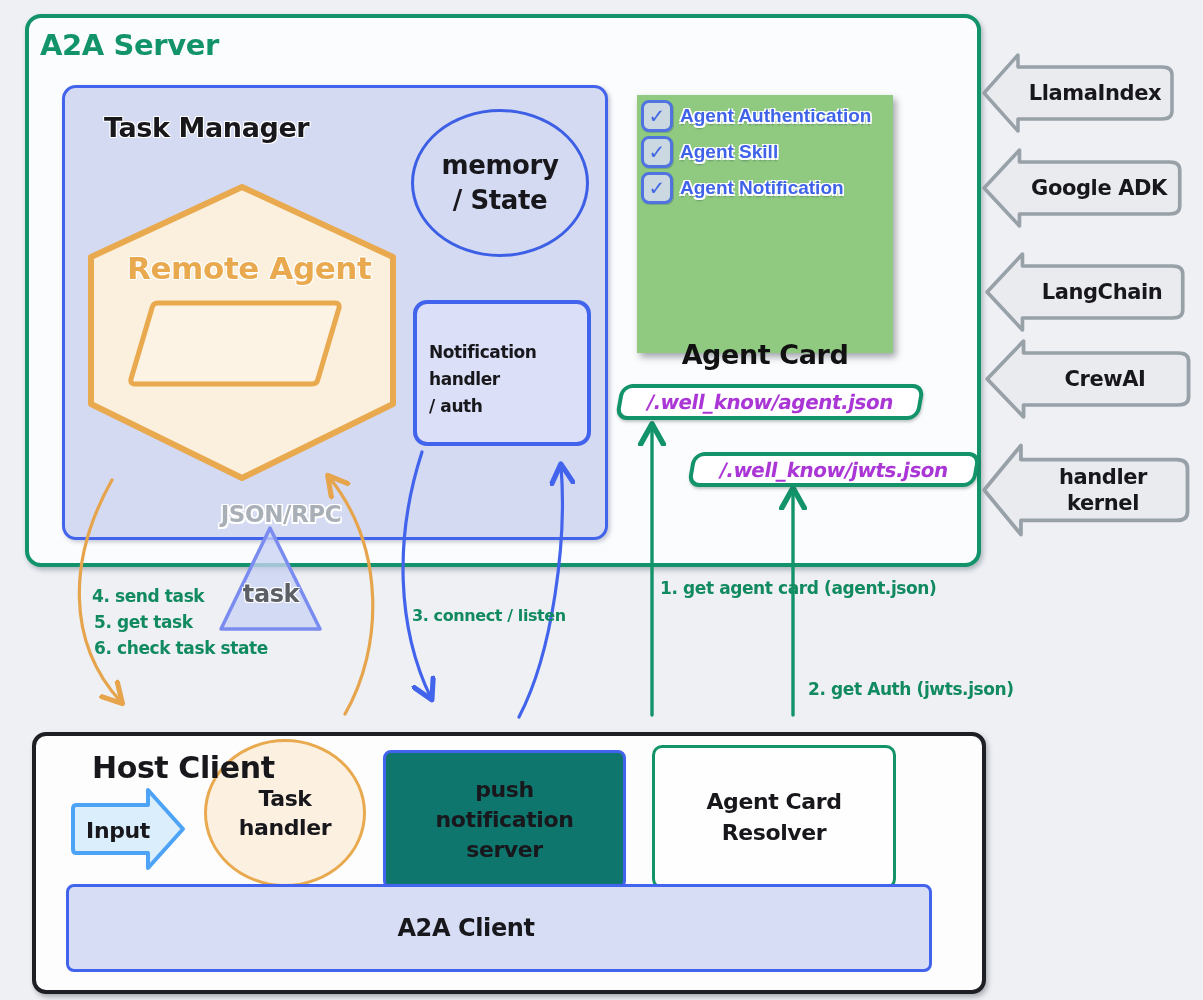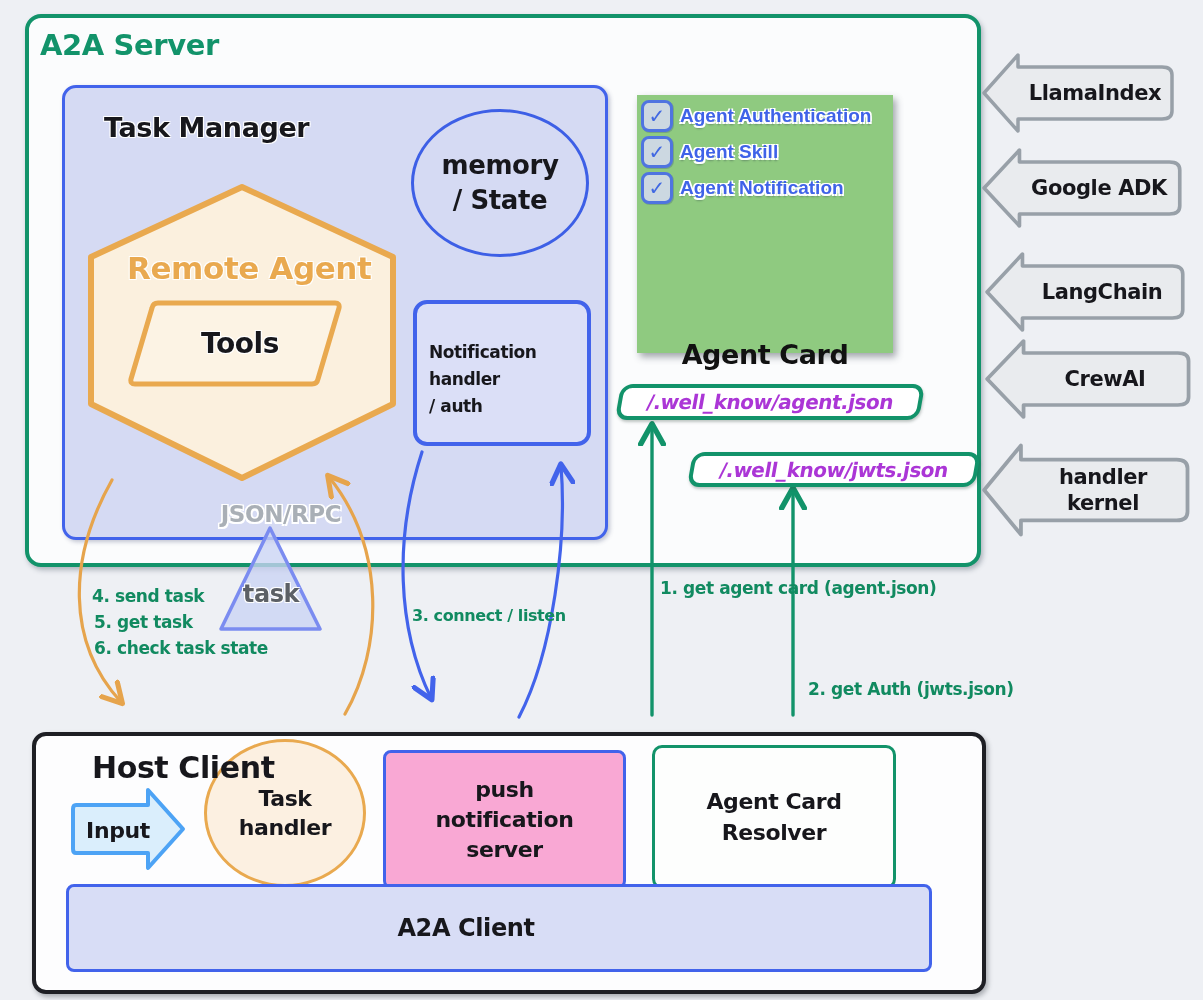--- a/index.html
+++ b/index.html
@@ -46,21 +46,21 @@
   .fw{position:absolute;z-index:2;}
   .fw svg{position:absolute;left:0;top:0;}
   .fw .fw-label{position:absolute;left:36px;right:6px;top:0;bottom:0;display:flex;align-items:center;
         justify-content:center;text-align:center;color:#17171c;font-size:21px;line-height:26px;
         font-weight:700;letter-spacing:-0.4px;}
 
   
   .th-circle{position:absolute;left:204px;top:739px;width:156px;height:142px;border:3.5px solid #e9a94f;
         border-radius:50%;background:#fcf0e1;z-index:2;display:flex;flex-direction:column;align-items:center;
         justify-content:center;color:#17171c;font-size:22px;line-height:29px;}
-  .push-box{position:absolute;left:383px;top:750px;width:237px;height:133px;background:#f9a8d4;
+  .push-box{position:absolute;left:383px;top:750px;width:237px;height:133px;background:#0f766e;
         border:3.5px solid #4263eb;border-radius:8px;z-index:2;display:flex;flex-direction:column;
         align-items:center;justify-content:center;color:#17171c;font-size:22px;line-height:30px;text-align:center;}
   .resolver-box{position:absolute;left:652px;top:745px;width:238px;height:138px;background:#fdfefd;
         border:3.5px solid #12936a;border-radius:10px;z-index:2;display:flex;flex-direction:column;
         align-items:center;justify-content:center;color:#17171c;font-size:22px;line-height:31px;text-align:center;}
   .client-box{position:absolute;left:66px;top:884px;width:866px;height:88px;background:#d8ddf6;
         border:3px solid #4263eb;border-radius:8px;z-index:2;display:flex;align-items:center;
         justify-content:center;color:#17171c;font-size:24px;padding-right:66px;box-sizing:border-box;}
   .input-arrow{position:absolute;left:70px;top:785px;width:118px;height:90px;z-index:3;}
   .input-label{position:absolute;left:70px;top:785px;width:96px;height:90px;z-index:4;display:flex;
@@ -203,21 +203,20 @@
     <path d="M 422,452 C 394,538 397,628 431,698" fill="none" stroke="#4263eb" stroke-width="3.2" stroke-linecap="round" marker-end="url(#ah-b)"></path>
     <path d="M 519,717 C 553,652 567,540 561,466" fill="none" stroke="#4263eb" stroke-width="3.2" stroke-linecap="round" marker-end="url(#ah-b)"></path>
 
     <path d="M 652,715 L 652,426" fill="none" stroke="#12936a" stroke-width="3.4" stroke-linecap="round" marker-end="url(#ah-g)"></path>
     <path d="M 793,715 L 793,490" fill="none" stroke="#12936a" stroke-width="3.4" stroke-linecap="round" marker-end="url(#ah-g)"></path>
   </svg>
 
   <div class="lbl hand" style="left:40px;top:28px;font-size:29px;color:#12936a;">A2A Server</div>
   <div class="lbl hand halo" style="left:104px;top:112px;font-size:27px;color:#17171c;">Task Manager</div>
   <div class="lbl hand halo" style="left:127px;top:250px;width:236px;text-align:center;font-size:31px;color:#e9a94f;">Remote Agent</div>
-  <div class="lbl hand halo" style="left:150px;top:327px;width:180px;text-align:center;font-size:28px;color:#17171c;">Tools</div>
   <div class="lbl hand" style="left:216px;top:501px;width:130px;text-align:center;font-size:23px;color:#a9afb6;text-shadow:-1.5px -1.5px 0 #fff,1.5px -1.5px 0 #fff,-1.5px 1.5px 0 #fff,1.5px 1.5px 0 #fff;">JSON/RPC</div>
   <div class="lbl hand halo" style="left:240px;top:580px;width:62px;text-align:center;font-size:24px;color:#5c6066;">task</div>
   <div class="lbl hand green-lbl" style="left:92px;top:586px;font-size:17px;">4. send task</div>
   <div class="lbl hand green-lbl" style="left:94px;top:612px;font-size:17px;">5. get task</div>
   <div class="lbl hand green-lbl" style="left:94px;top:638px;font-size:17px;">6. check task state</div>
   <div class="lbl hand green-lbl" style="left:412px;top:606px;font-size:16px;">3. connect / listen</div>
   <div class="lbl hand green-lbl" style="left:660px;top:578px;font-size:17px;">1. get agent card (agent.json)</div>
   <div class="lbl hand green-lbl" style="left:808px;top:679px;font-size:17px;">2. get Auth (jwts.json)</div>
   <div class="lbl hand" style="left:48px;top:750px;font-size:30px;color:#17171c;margin-left:44px;">Host Client</div>
 

